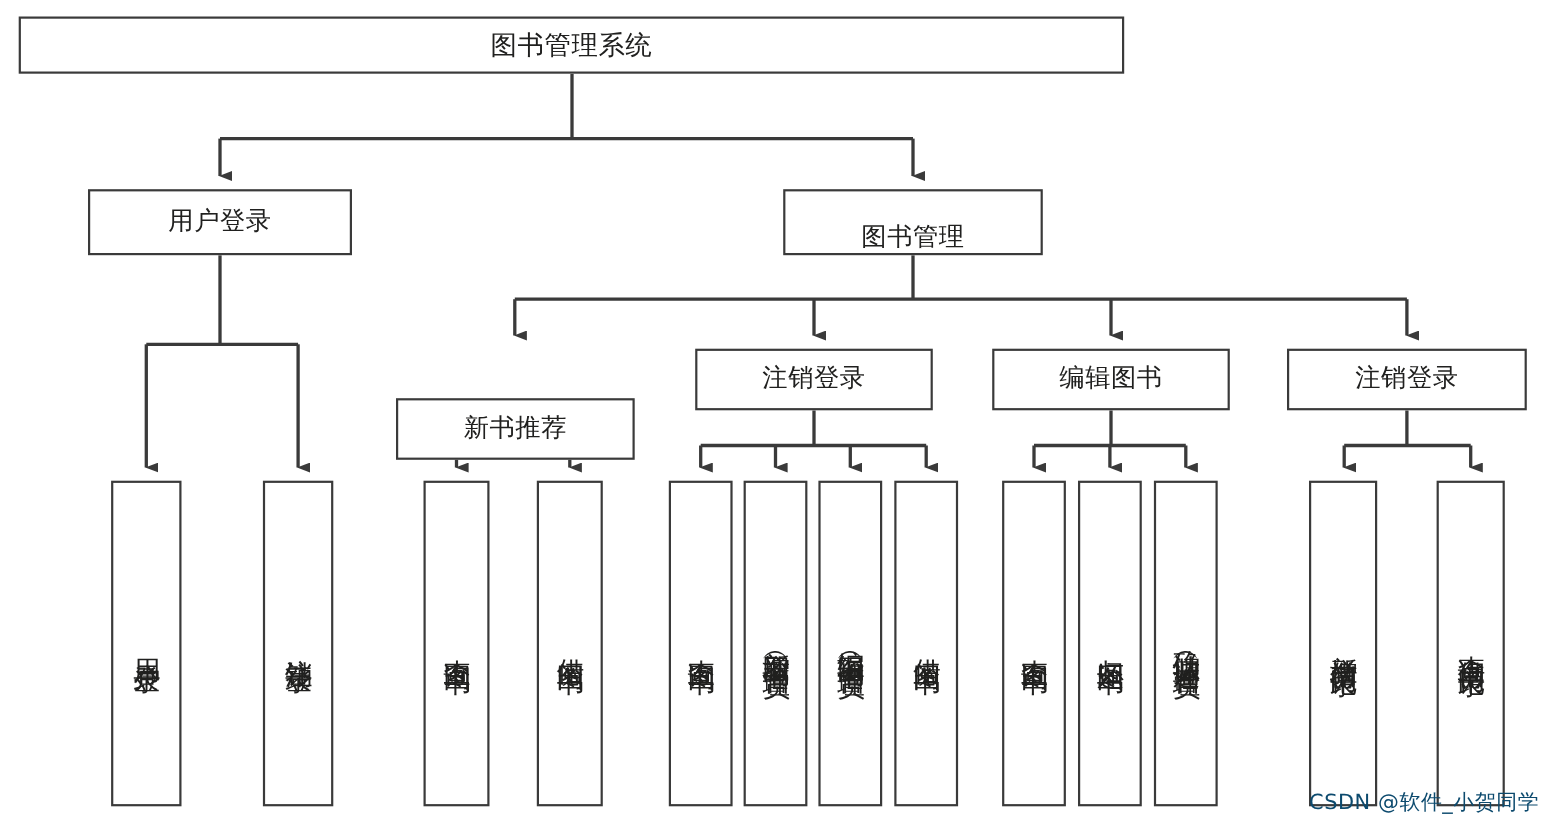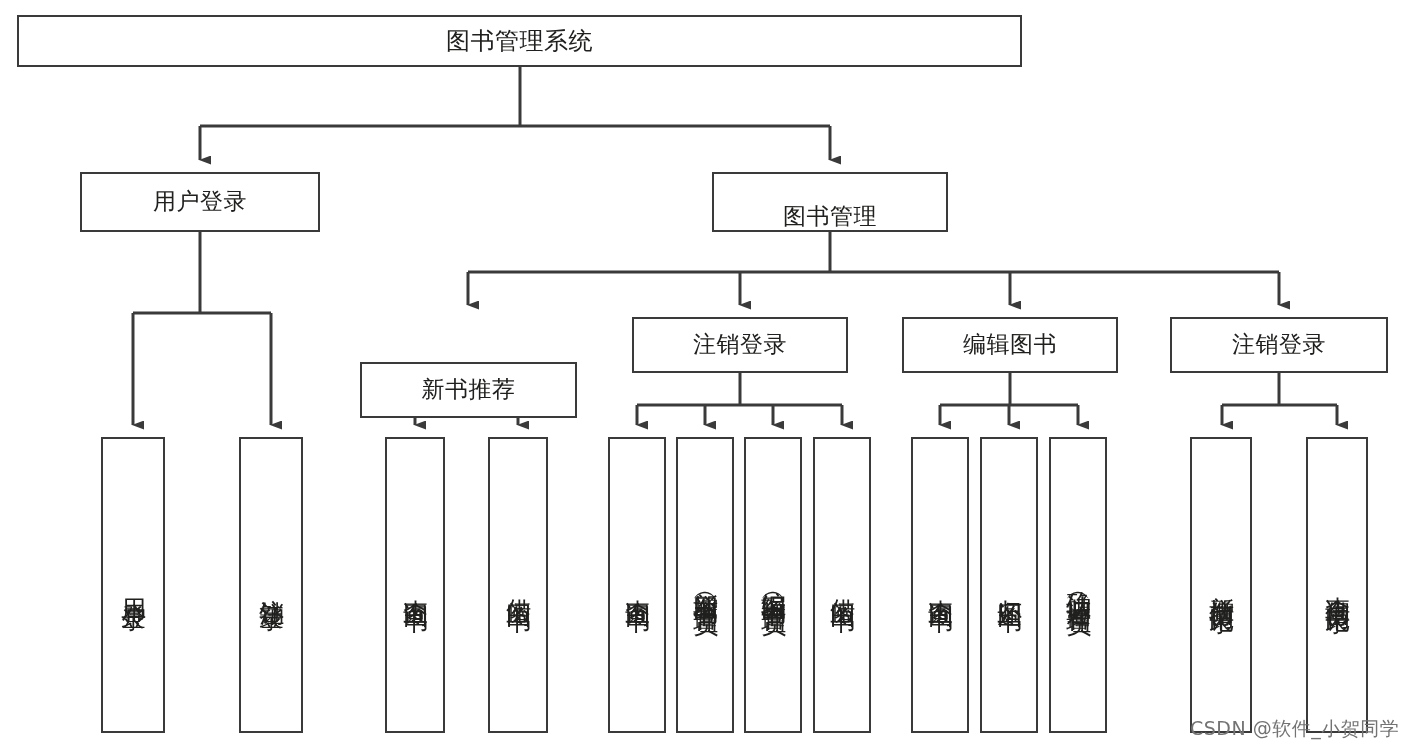--- a/index.html
+++ b/index.html
@@ -61,21 +61,21 @@
     writing-mode: vertical-rl;
     text-orientation: upright;
     font-size: 25px;
     line-height: 1.05;
     letter-spacing: 3px;
     max-height: 100%;
   }
   .watermark {
     position: absolute;
     font-size: 19px;
-    color: #737373;
+    color: #0c4a6e;
     white-space: nowrap;
     letter-spacing: 0.5px;
     user-select: none;
   }
 </style>
 </head>
 <body>
 
 <div id="diagram-root">
 

